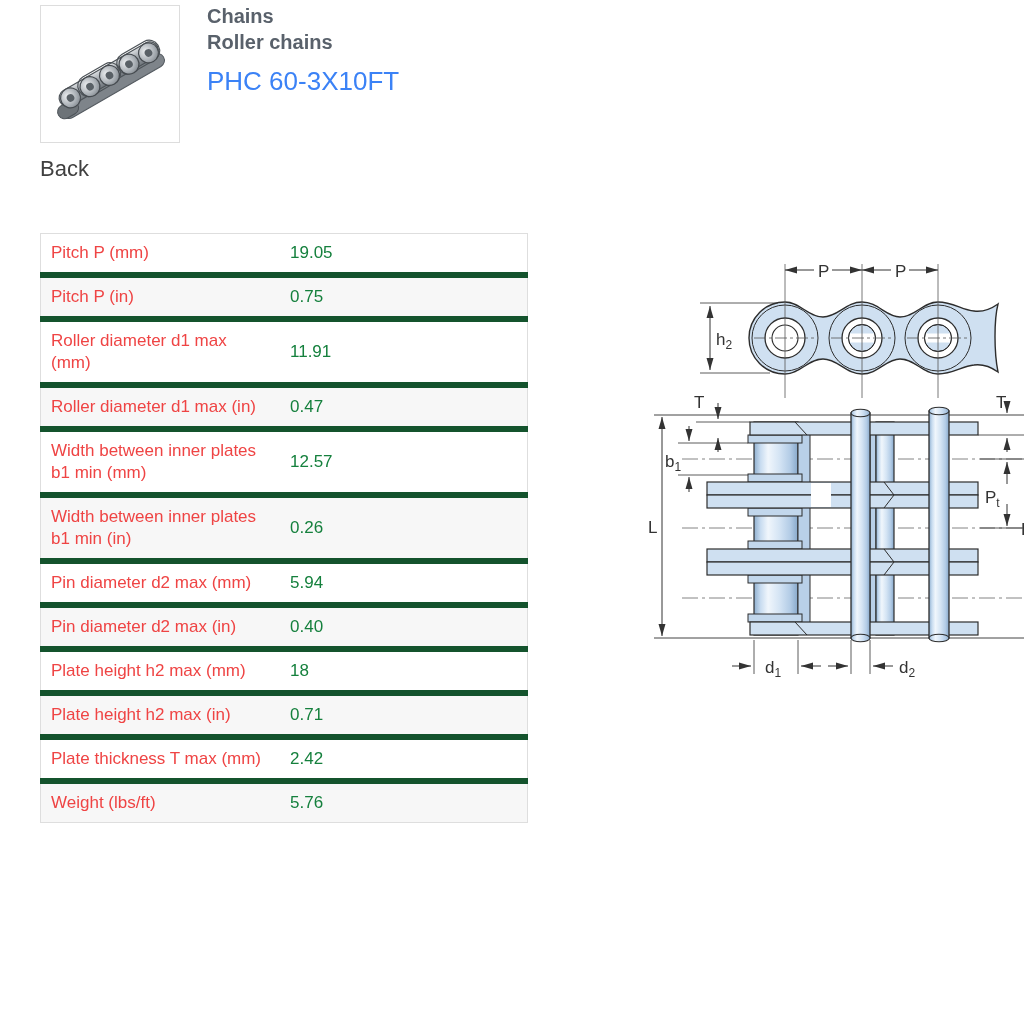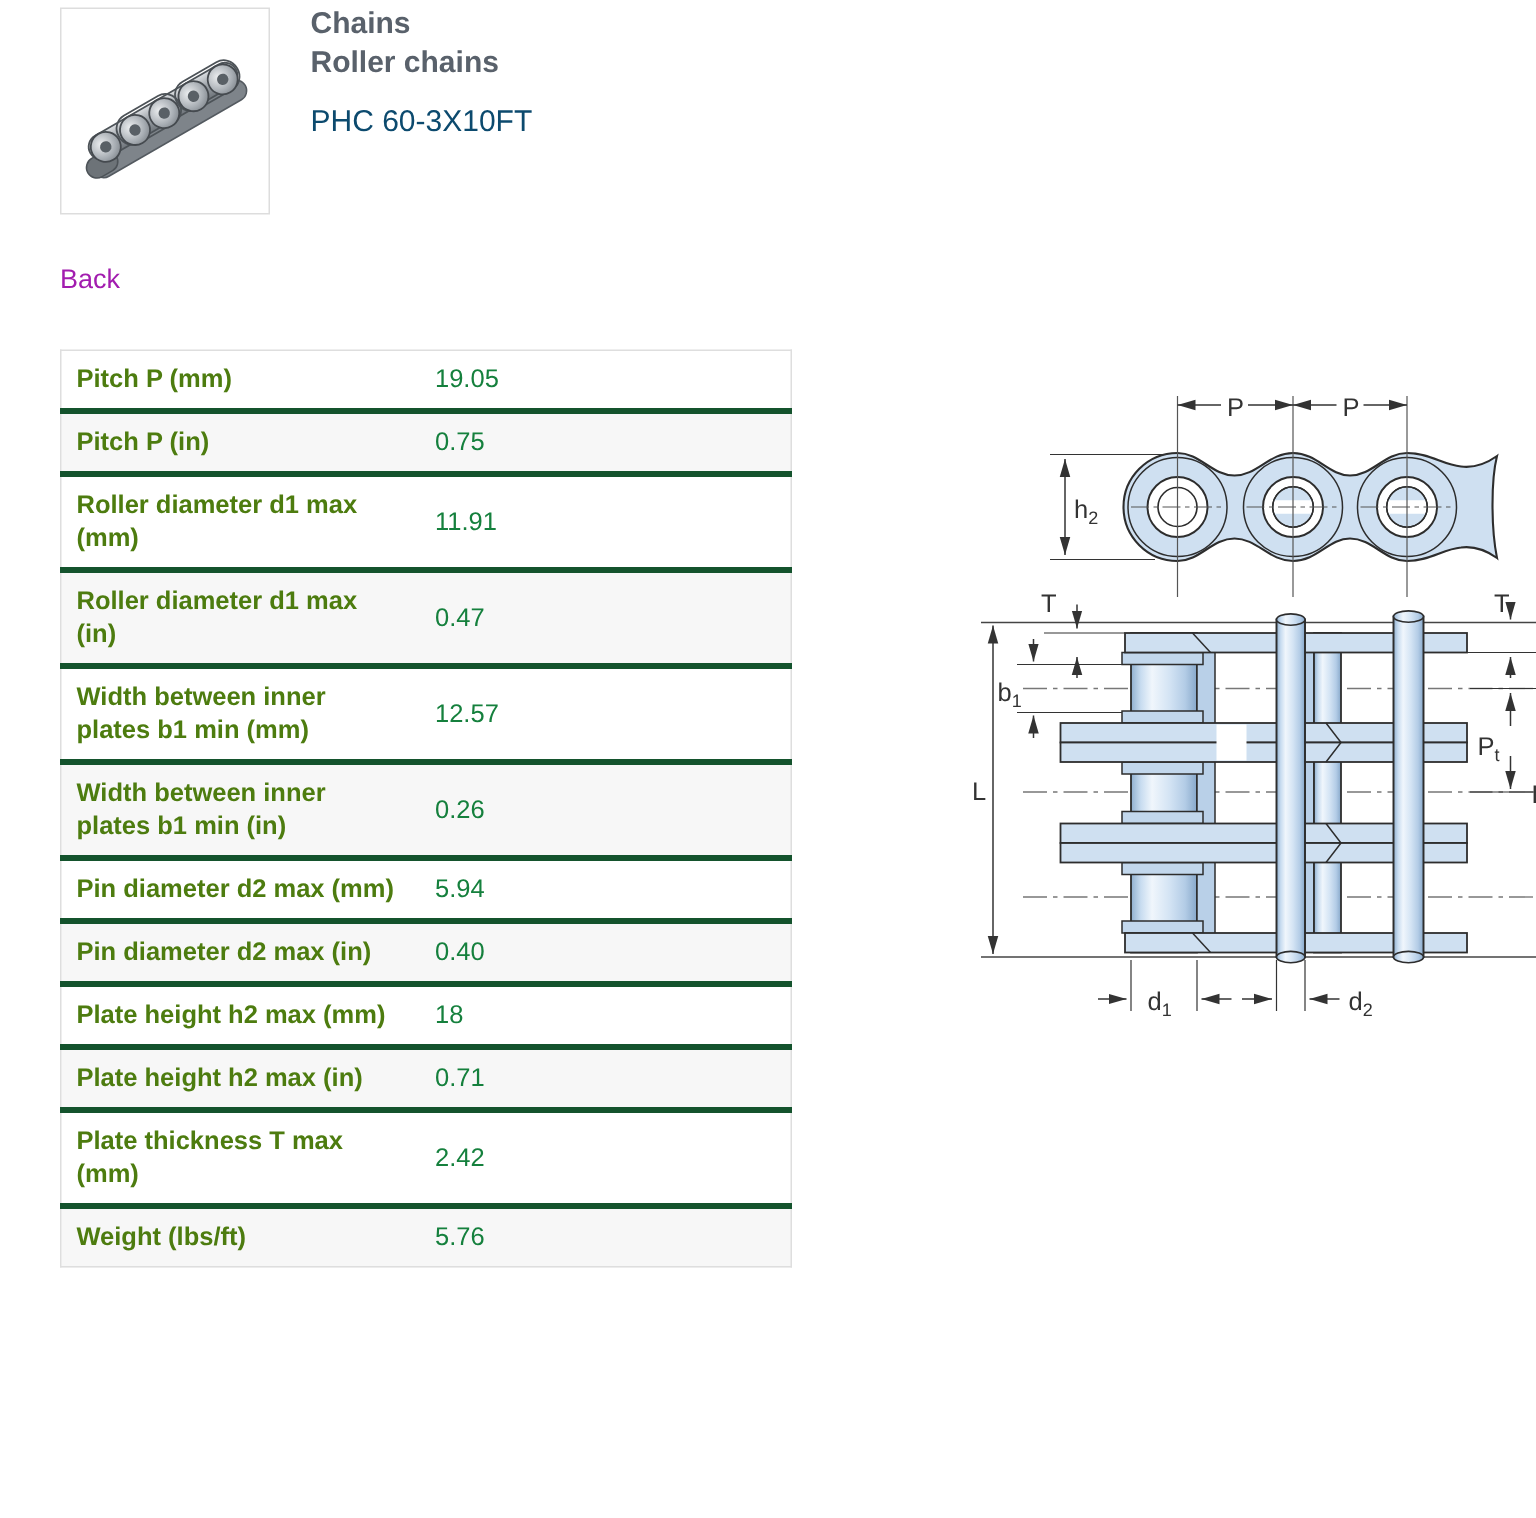--- a/index.html
+++ b/index.html
@@ -3,30 +3,30 @@
 <meta charset="utf-8">
 <style>
   html,body{margin:0;padding:0;background:#fff;}
   body{font-family:"Liberation Sans", sans-serif; -webkit-font-smoothing:antialiased;}
   #stage{position:relative;width:1024px;height:852px;background:#fff;overflow:hidden;margin-left:32px;}
 
   
   .thumb-box{position:absolute;left:8px;top:5px;width:138px;height:136px;border:1px solid #ddd;background:#fff;}
   .title-block{position:absolute;left:175px;top:3px;}
   .title-line{font-size:20px;font-weight:bold;color:#59616b;line-height:26px;}
-  .product-code{position:absolute;left:175px;top:66px;font-size:20px;color:#0c4a6e;line-height:30px;}
-  .back-link{position:absolute;left:8px;top:176px;font-size:18px;color:#a21caf;text-decoration:none;cursor:pointer;}
+  .product-code{position:absolute;left:175px;top:66px;font-size:26px;color:#3b82f6;line-height:30px;}
+  .back-link{position:absolute;left:8px;top:156px;font-size:22px;color:#404040;text-decoration:none;cursor:pointer;}
 
   
   .spec-wrap{position:absolute;left:8px;top:233px;width:488px;}
   table.spec{border-collapse:collapse;width:488px;border:1px solid #dedede;table-layout:fixed;}
-  table.spec td{border-top:4px solid #14532d;vertical-align:middle;font-size:17px;line-height:22px;}
+  table.spec td{border-top:6px solid #14532d;vertical-align:middle;font-size:17px;line-height:22px;}
   table.spec tr:first-child td{border-top:none;}
   table.spec tr.stripe td{background:#f7f7f7;}
-  td.lbl{font-weight:bold;color:#4d7c0f;width:215px;padding:8px 10px;}
+  td.lbl{font-weight:normal;color:#ef4444;width:215px;padding:8px 10px;}
   td.val{color:#15803d;padding:8px 10px 8px 14px;}
 
   
   .diagram{position:absolute;left:610px;top:230px;width:414px;height:460px;}
   svg text{font-family:"Liberation Sans", sans-serif;font-size:17px;fill:#333;}
   svg .sub{font-size:12px;}
 </style>
 </head>
 <body>
 

